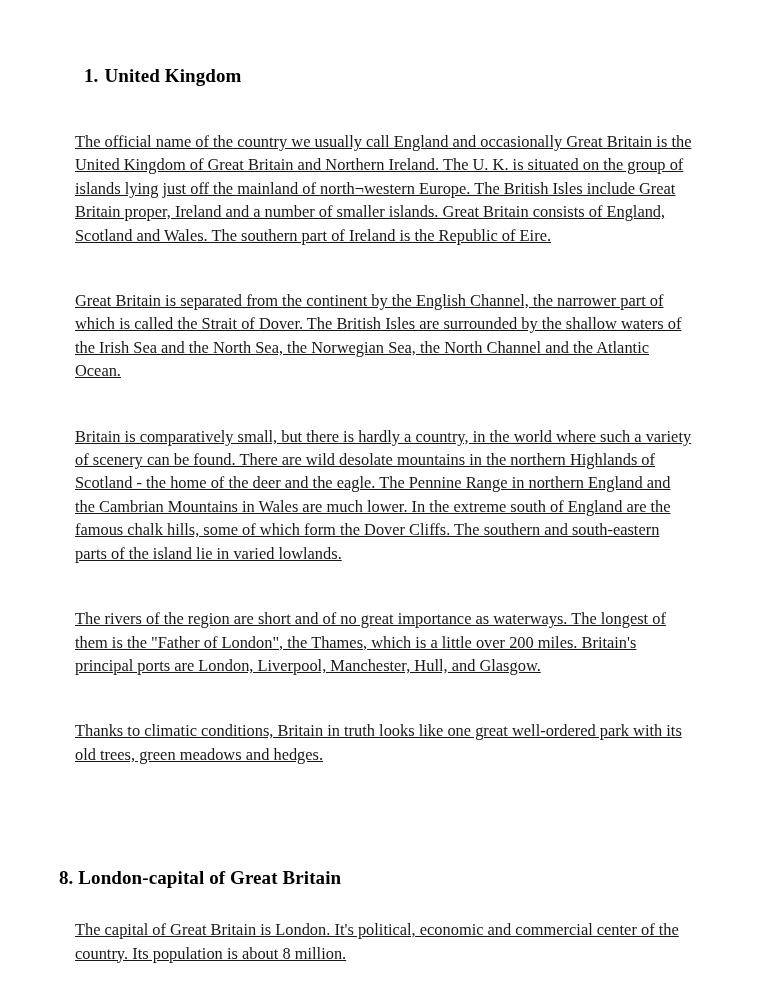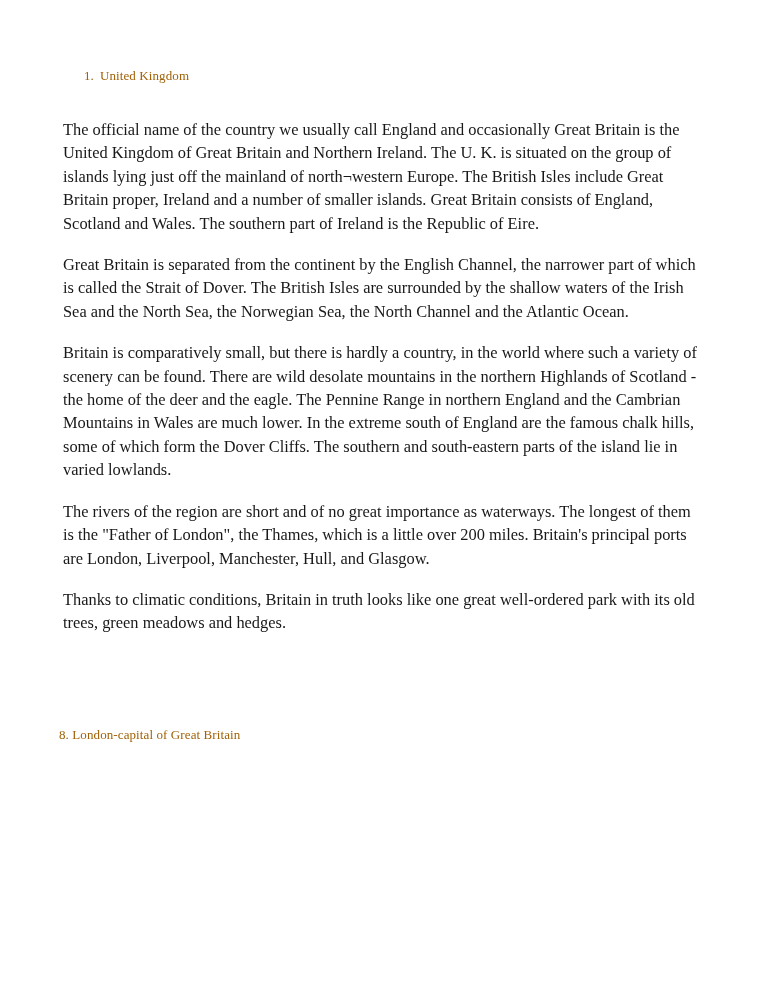--- a/index.html
+++ b/index.html
@@ -22,47 +22,48 @@
     background: #ffffff;
     box-sizing: border-box;
     padding: 0 59px;
   }
   .content {
     position: relative;
     width: 650px;
     margin: 0 auto;
   }
   .heading {
-    font-weight: normal;
-    font-size: 13px;
+    font-weight: bold;
+    font-size: 19px;
     line-height: 20px;
-    color: #a16207;
+    color: #000000;
     margin: 0;
   }
   .heading-1 {
     padding-top: 66px;
     padding-left: 25px;
     letter-spacing: 0.1px;
   }
   .heading-1 .num {
     margin-right: 6px;
   }
   .heading-2 {
     padding-top: 0;
     padding-left: 0;
     letter-spacing: 0.1px;
   }
   p.body-text {
     font-size: 16.4px;
     line-height: 23.4px;
-    margin: 4px;
+    margin: 16px;
     text-align: left;
     color: #181818;
     -ms-hyphens: none;
     hyphens: none;
+    text-decoration: underline;
   }
   .gap-after-h1 { height: 28px; }
   .para-gap { height: 10px; }
   .p1 { line-height: 24.2px; }
   .spacer-big { height: 86px; }
   .gap-after-h2 { height: 14px; }
 </style>
 </head>
 <body>
 
@@ -86,17 +87,18 @@
     <div class="para-gap"></div>
 
     <p class="body-text">Thanks to climatic conditions, Britain in truth looks like one great well-ordered park with its old trees, green meadows and hedges.</p>
 
     <div class="spacer-big"></div>
 
     <h2 class="heading heading-2">8. London-capital of Great Britain</h2>
 
     <div class="gap-after-h2"></div>
 
+    <p class="body-text">The capital of Great Britain is London. It's political, economic and commercial center of the country. Its population is about 8 million.</p>
     <div class="para-gap"></div>
 
 
   </div>
 </div>
 
 </body></html>

